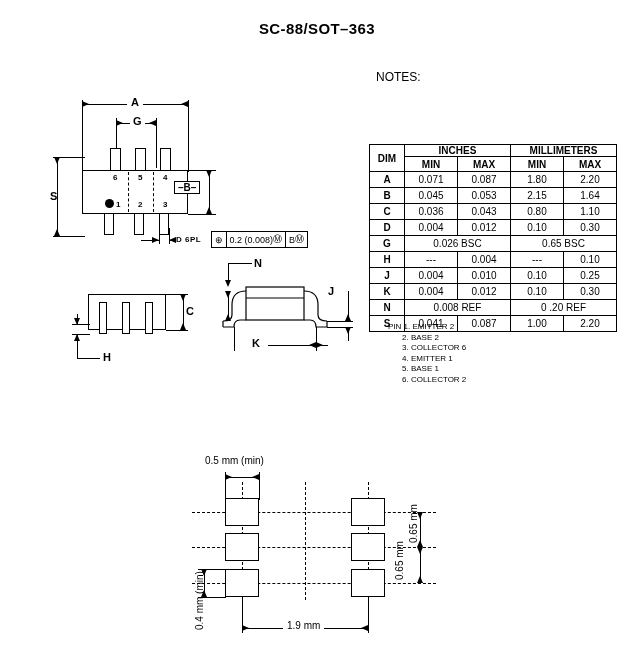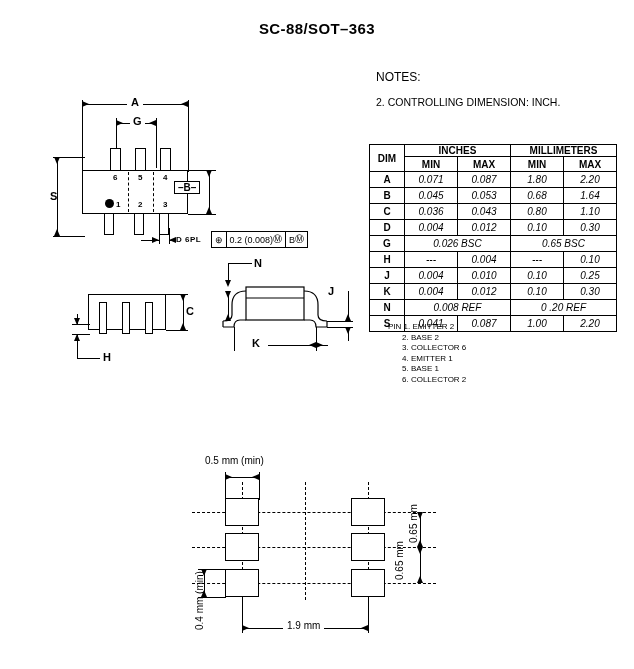--- a/index.html
+++ b/index.html
@@ -22,21 +22,21 @@
   #title {
     left: 0; top: 20px; width: 634px;
     text-align: center;
     font-size: 15px;
     font-weight: bold;
     letter-spacing: 0.4px;
   }
 
   
   #notes { left: 376px; top: 70px; width: 250px; }
-  #notes .nt-head { font-size: 12px; margin-bottom: 12px; }
+  #notes .nt-head { font-size: 12px; margin-bottom: 4px; }
   #notes .nt-item {
     font-size: 10.5px;
     line-height: 13px;
     margin-bottom: 2px;
     padding-left: 11px;
     text-indent: -11px;
   }
 
   
   #dimtable {
@@ -47,21 +47,21 @@
   #dimtable td, #dimtable th {
     border: 1px solid #000;
     text-align: center;
     vertical-align: middle;
     padding: 0;
     font-weight: bold;
   }
   #dimtable .c-dim { width: 34px; height: 15px; }
   #dimtable .c-val { width: 52px; height: 14px; }
   #dimtable .grp { height: 15px; }
-  #dimtable td.val { font-weight: normal; font-style: italic; }
+  #dimtable td.val { font-weight: normal; }
 
   
   #pinlist { left: 372px; top: 322px; font-size: 8px; line-height: 10.5px; }
   #pinlist .pl-row { white-space: nowrap; margin-left: 16px; }
   #pinlist .pl-row.indent { padding-left: 14px; }
 
   
   .ln-h { background: #000; height: 1px; }
   .ln-v { background: #000; width: 1px; }
   .box-out { border: 1px solid #000; box-sizing: border-box; background: #fff; }
@@ -124,21 +124,20 @@
   .lead { border: 1px solid #000; box-sizing: border-box; background: #fff; }
   .dot { background: #000; border-radius: 50%; }
 </style>
 </head>
 <body>
 
 <div class="abs" id="title">SC-88/SOT–363</div>
 
 <div class="abs" id="notes">
   <div class="nt-head">NOTES:</div>
-  <div class="nt-item">2. CONTROLLING DIMENSION: INCH.</div>
 </div>
 
 <table class="abs" id="dimtable">
   <tbody>
     <tr>
       <td class="c-dim" rowspan="2">DIM</td>
       <td colspan="2">INCHES</td>
       <td colspan="2">MILLIMETERS</td>
     </tr>
     <tr>
@@ -152,21 +151,21 @@
       <td class="grp">A</td>
       <td class="val">0.071</td>
       <td class="val">0.087</td>
       <td class="val">1.80</td>
       <td class="val">2.20</td>
     </tr>
     <tr>
       <td class="grp">B</td>
       <td class="val">0.045</td>
       <td class="val">0.053</td>
-      <td class="val">0.68</td>
+      <td class="val">2.15</td>
       <td class="val">1.64</td>
     </tr>
     <tr>
       <td class="grp">C</td>
       <td class="val">0.036</td>
       <td class="val">0.043</td>
       <td class="val">0.80</td>
       <td class="val">1.10</td>
     </tr>
     <tr>

